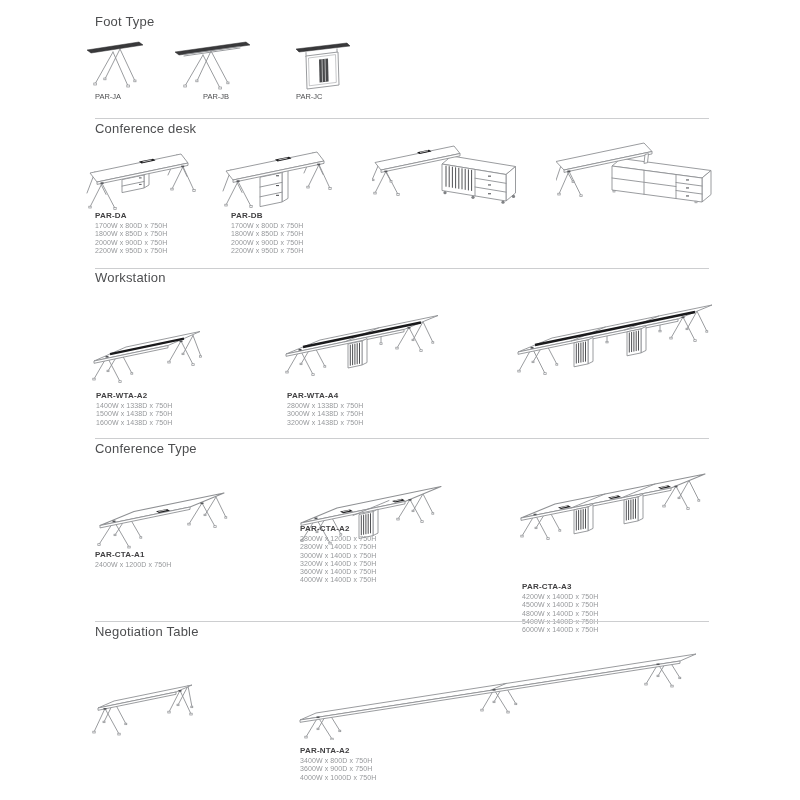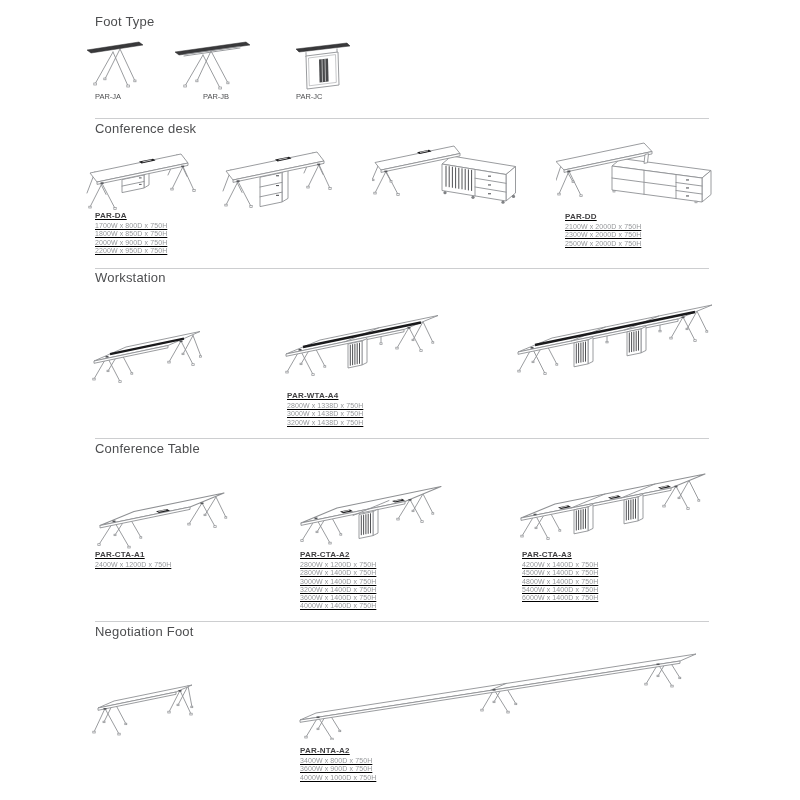--- a/index.html
+++ b/index.html
@@ -1,20 +1,20 @@
 <!DOCTYPE html>
 <html><head>
 <meta charset="utf-8">
 <style>
   html,body { margin:0; padding:0; background:#ffffff; }
   .page { position:relative; width:760px; height:800px; background:#fff;
           font-family:"Liberation Sans", sans-serif; overflow:hidden; }
   .section-title { position:absolute; font-size:13px; color:#4d4e50; letter-spacing:.2px; }
   .divider { position:absolute; left:95px; width:614px; height:1px; background:#cdced0; }
-  .plabel { position:absolute;text-decoration:underline; }
+  .plabel { position:absolute; }
   .code { font-size:8px; font-weight:bold; color:#414042; letter-spacing:.2px; }
   .dims { font-size:7px; line-height:8.3px; color:#96989b; white-space:pre-line; margin-top:2px; letter-spacing:.1px; }
   .flabel { position:absolute; font-size:7.5px; color:#4d4e50;text-align:center; }
   .art { position:absolute; }
   .ln { stroke:#8f9194; stroke-width:.9; fill:none; stroke-linecap:round; }
   .fw { fill:#fff; stroke:#8f9194; stroke-width:.9; stroke-linejoin:round; }
   .bar { fill:#39393b; stroke:#2b2b2d; stroke-width:.5; }
   .blk { fill:#1d1d1f; stroke:none; }
   .slot { stroke:#fff; stroke-width:.7; fill:none; }
   .st { stroke:#515255; stroke-width:1; fill:none; }
@@ -194,25 +194,26 @@
     <rect class="ft" x="16" y="51" width="2" height="1.5"></rect>
   </svg>
 
   <div class="plabel" style="left:95px; top:211px">
     <div class="code">PAR-DA</div>
     <div class="dims">1700W x 800D x 750H
 1800W x 850D x 750H
 2000W x 900D x 750H
 2200W x 950D x 750H</div>
   </div>
-  <div class="plabel" style="left:565px; top:212px">
-    <div class="code">PAR-DD</div>
-    <div class="dims">2100W x 2000D x 750H
-2300W x 2000D x 750H
-2500W x 2000D x 750H</div>
+  <div class="plabel" style="left:231px; top:211px">
+    <div class="code">PAR-DB</div>
+    <div class="dims">1700W x 800D x 750H
+1800W x 850D x 750H
+2000W x 900D x 750H
+2200W x 950D x 750H</div>
   </div>
 
   <div class="divider" style="top:268px"></div>
 
   <div class="section-title" style="left:95px; top:270px">Workstation</div>
 
   <svg class="art" style="left:90px; top:314px" width="112" height="72" viewBox="0 0 112 72">
     <line class="ln" x1="30" y1="36.8" x2="18" y2="57"></line>
       <line class="ln" x1="30" y1="36.8" x2="42" y2="59.5"></line>
     <line class="ln" x1="103" y1="21.5" x2="93" y2="40"></line>
@@ -307,30 +308,36 @@
     <rect class="ft" x="155.8" y="51.2" width="2.4" height="1.8"></rect>
       <rect class="ft" x="179.8" y="53.7" width="2.4" height="1.8"></rect>
     <rect class="ft" x="18" y="75.2" width="2" height="1.5"></rect>
       <rect class="ft" x="41.8" y="77.7" width="2" height="1.5"></rect>
     <rect class="ft" x="172" y="42.2" width="2" height="1.5"></rect>
       <rect class="ft" x="191.8" y="44.7" width="2" height="1.5"></rect>
     <rect class="ft" x="91.9" y="55.3" width="2.2" height="1.6"></rect>
       <rect class="ft" x="144.9" y="44.3" width="2.2" height="1.6"></rect>
   </svg>
 
+  <div class="plabel" style="left:96px; top:391px">
+    <div class="code">PAR-WTA-A2</div>
+    <div class="dims">1400W x 1338D x 750H
+1500W x 1438D x 750H
+1600W x 1438D x 750H</div>
+  </div>
   <div class="plabel" style="left:287px; top:391px">
     <div class="code">PAR-WTA-A4</div>
     <div class="dims">2800W x 1338D x 750H
 3000W x 1438D x 750H
 3200W x 1438D x 750H</div>
   </div>
 
   <div class="divider" style="top:438px"></div>
 
-  <div class="section-title" style="left:95px; top:441px">Conference Table</div>
+  <div class="section-title" style="left:95px; top:441px">Conference Type</div>
 
   <svg class="art" style="left:90px; top:474px" width="138" height="76" viewBox="0 0 138 76">
     <line class="ln" x1="38" y1="41" x2="25" y2="61"></line>
       <line class="ln" x1="38" y1="41" x2="51" y2="63.5"></line>
     <line class="ln" x1="126" y1="23" x2="115" y2="41"></line>
       <line class="ln" x1="126" y1="23" x2="136" y2="43.5"></line>
     <line class="ln" x1="24" y1="47" x2="9" y2="70.5"></line>
       <line class="ln" x1="24" y1="47" x2="39" y2="73"></line>
     <line class="ln" x1="112" y1="29" x2="99" y2="50"></line>
       <line class="ln" x1="112" y1="29" x2="125" y2="52.5"></line>
@@ -427,41 +434,41 @@
     <rect class="ft" x="19" y="67.2" width="2" height="1.5"></rect>
       <rect class="ft" x="42.8" y="69.7" width="2" height="1.5"></rect>
     <rect class="ft" x="162" y="37.2" width="2" height="1.5"></rect>
       <rect class="ft" x="181.8" y="39.7" width="2" height="1.5"></rect>
   </svg>
 
   <div class="plabel" style="left:95px; top:550px">
     <div class="code">PAR-CTA-A1</div>
     <div class="dims">2400W x 1200D x 750H</div>
   </div>
-  <div class="plabel" style="left:300px; top:550px">
+  <div class="plabel" style="left:300px; top:524px">
     <div class="code">PAR-CTA-A2</div>
     <div class="dims">2800W x 1200D x 750H
 2800W x 1400D x 750H
 3000W x 1400D x 750H
 3200W x 1400D x 750H
 3600W x 1400D x 750H
 4000W x 1400D x 750H</div>
   </div>
-  <div class="plabel" style="left:522px; top:550px">
+  <div class="plabel" style="left:522px; top:582px">
     <div class="code">PAR-CTA-A3</div>
     <div class="dims">4200W x 1400D x 750H
 4500W x 1400D x 750H
 4800W x 1400D x 750H
 5400W x 1400D x 750H
 6000W x 1400D x 750H</div>
   </div>
 
   <div class="divider" style="top:621px"></div>
 
-  <div class="section-title" style="left:95px; top:624px">Negotiation Foot</div>
+  <div class="section-title" style="left:95px; top:624px">Negotiation Table</div>
 
   <svg class="art" style="left:92px; top:662px" width="102" height="76" viewBox="0 0 102 76">
     <line class="ln" x1="22" y1="39.5" x2="12" y2="60"></line>
       <line class="ln" x1="22" y1="39.5" x2="34" y2="62"></line>
     <line class="ln" x1="96" y1="23.9" x2="86" y2="43"></line>
       <line class="ln" x1="96" y1="23.9" x2="100" y2="45"></line>
     <line class="ln" x1="13" y1="46.5" x2="2" y2="70"></line>
       <line class="ln" x1="13" y1="46.5" x2="27" y2="72"></line>
     <line class="ln" x1="88" y1="28.5" x2="77" y2="50"></line>
       <line class="ln" x1="88" y1="28.5" x2="99" y2="52"></line>

